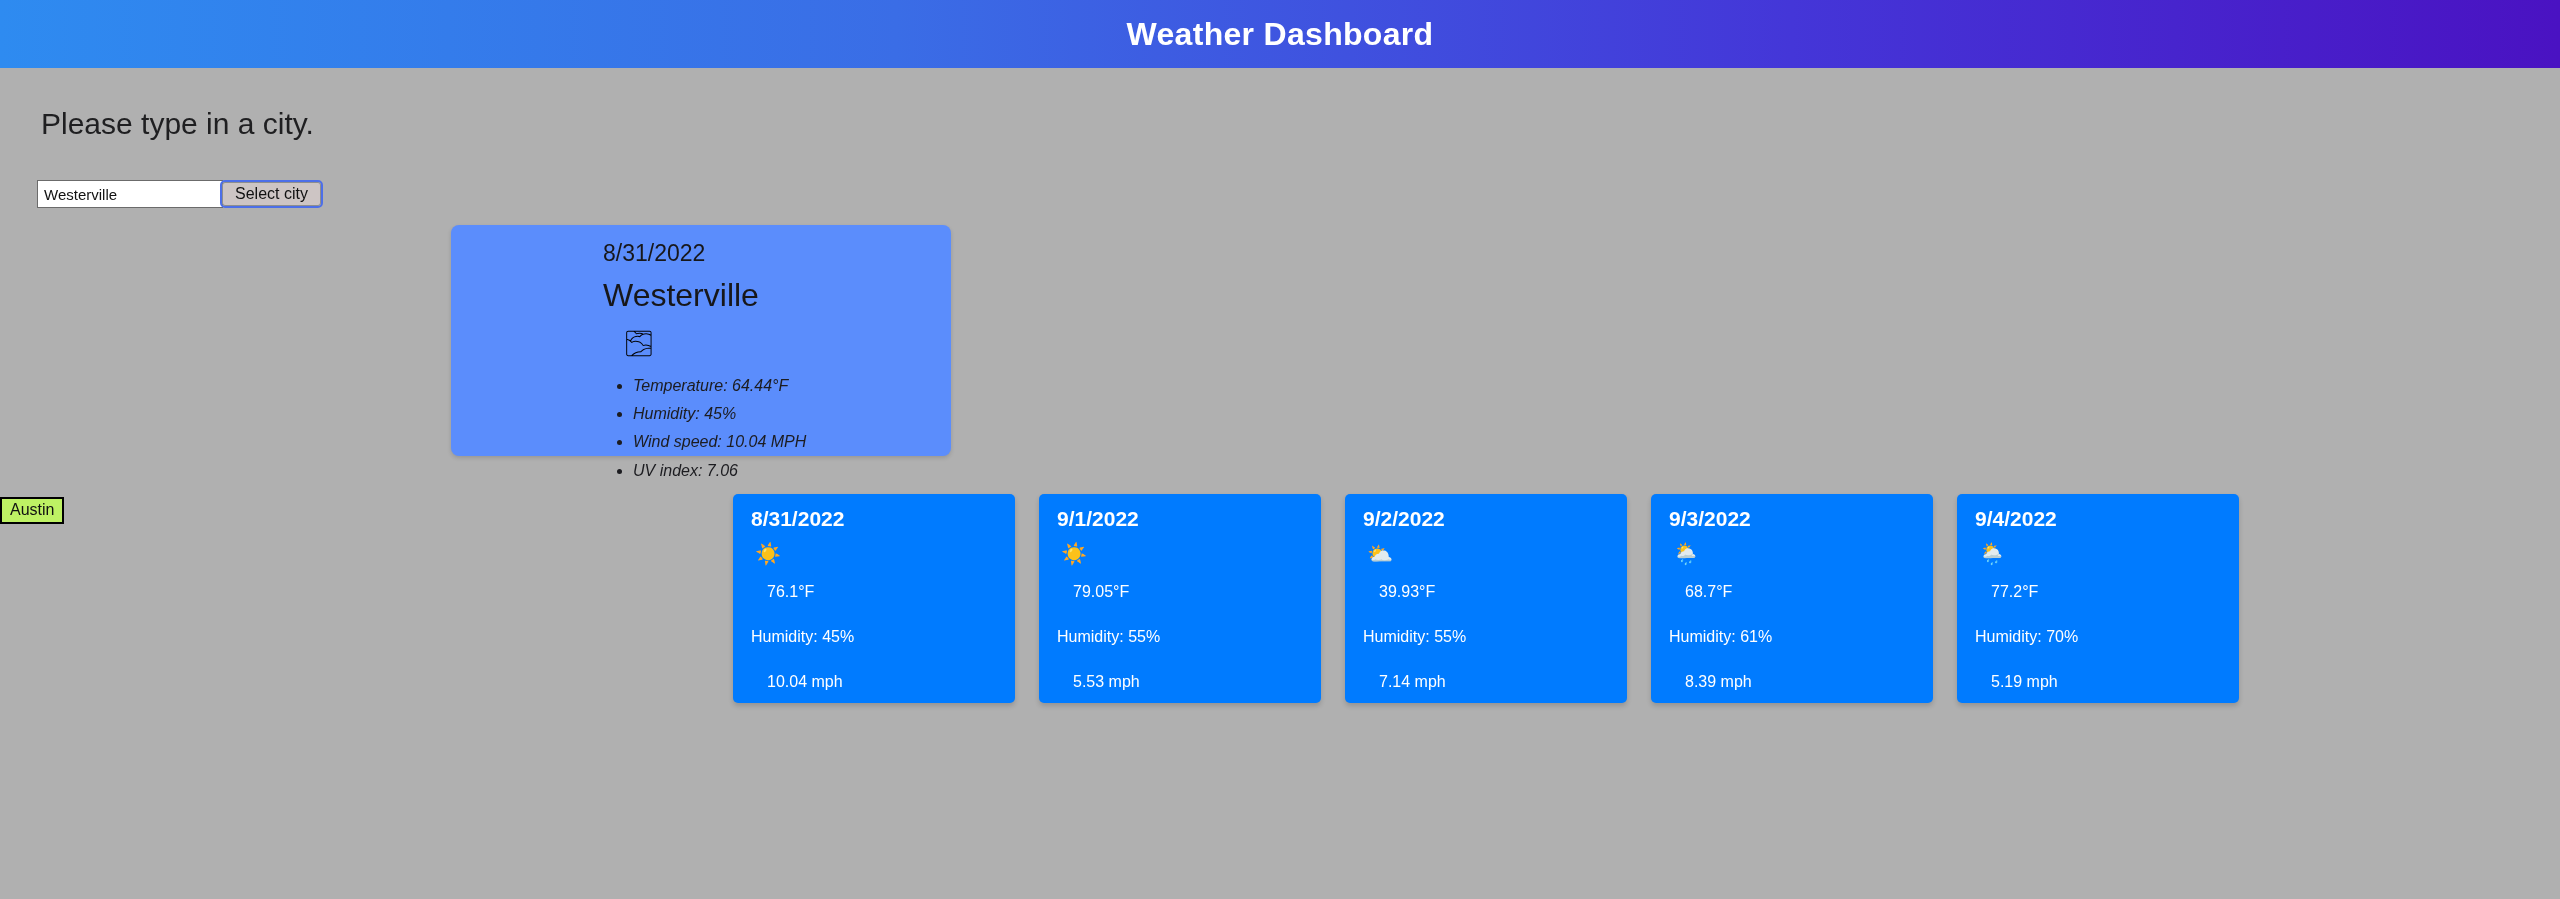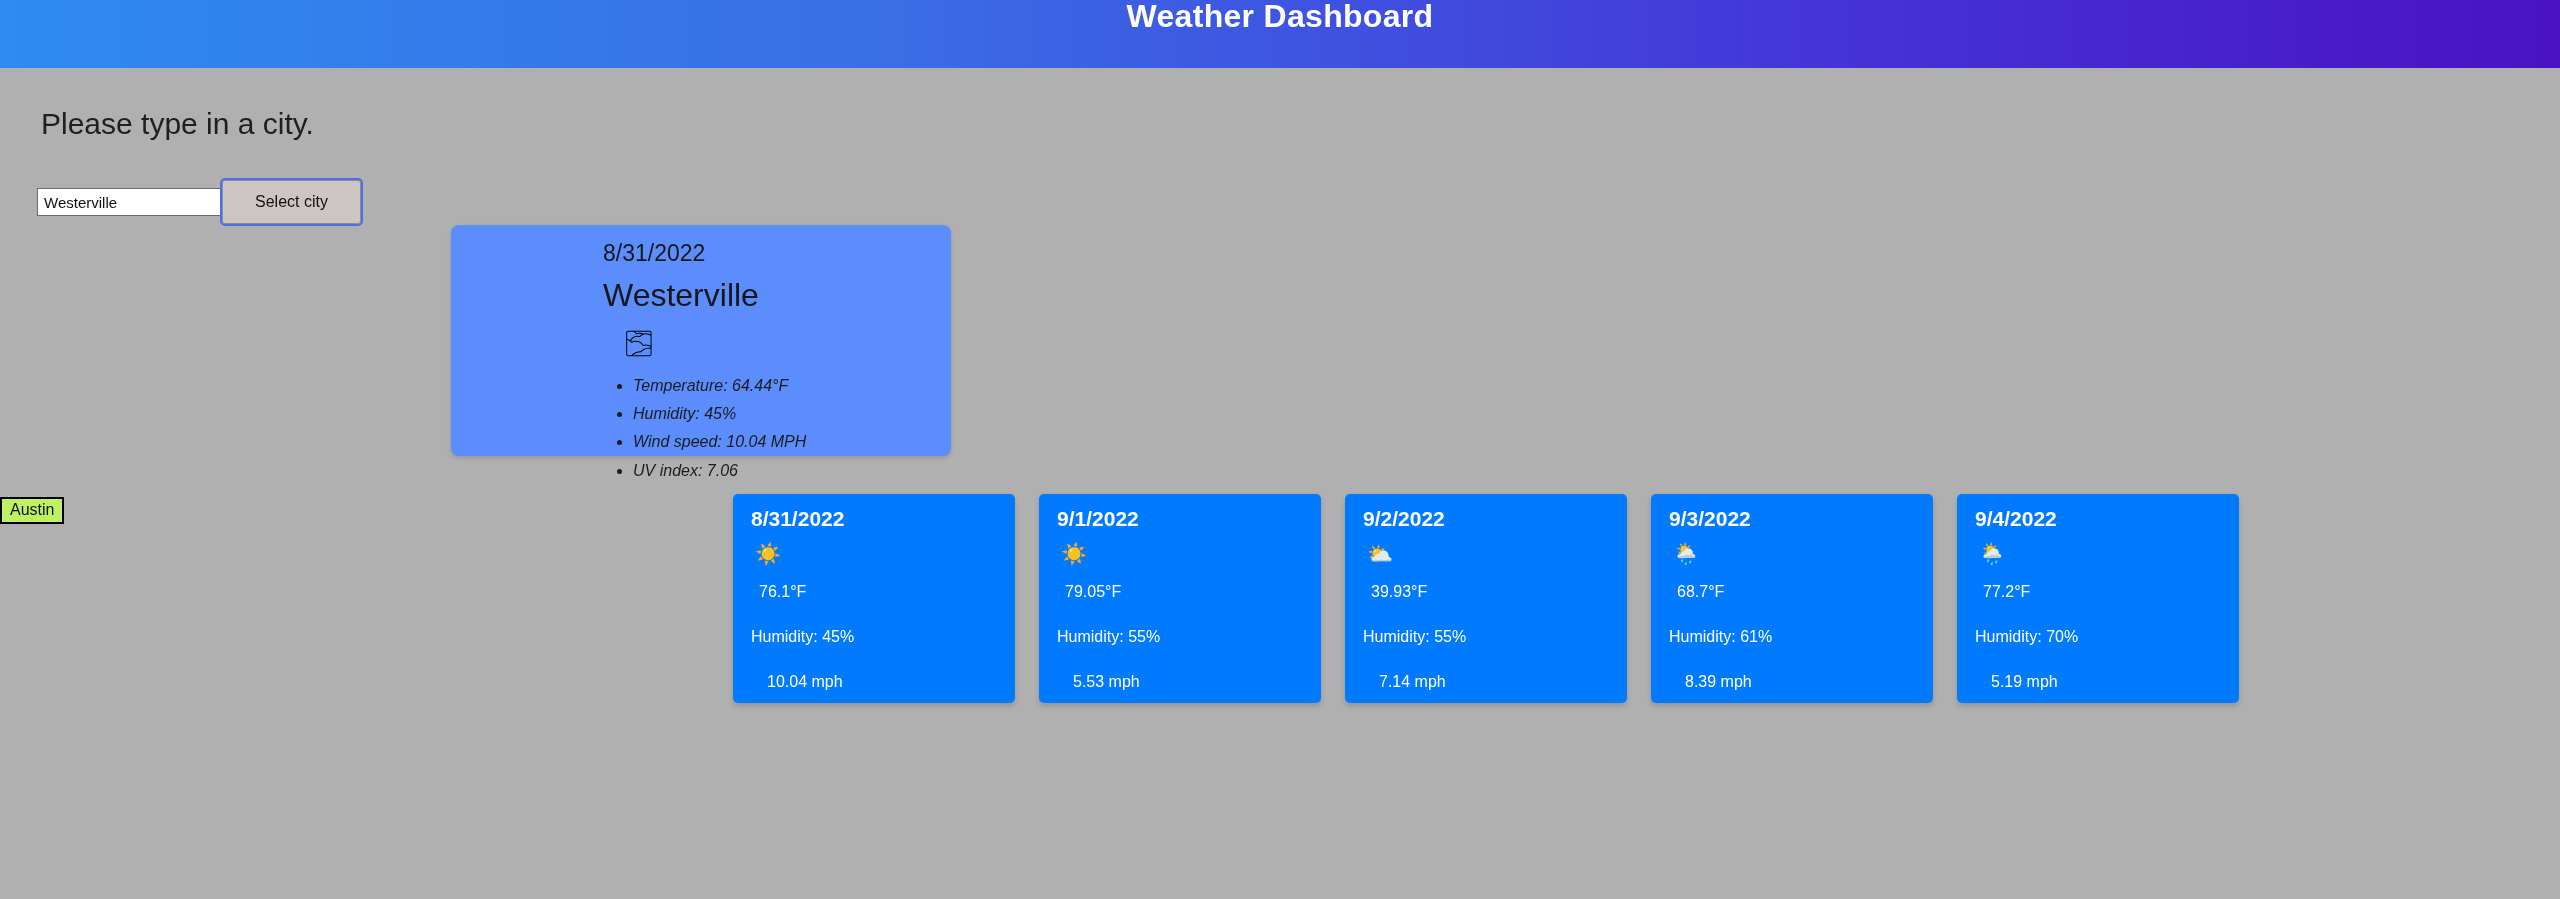--- a/index.html
+++ b/index.html
@@ -17,20 +17,21 @@
   }
 
   
   .app-header {
     position: absolute;
     top: 0; left: 0;
     width: 2560px;
     height: 68px;
     background: linear-gradient(90deg, #2e8bf0 0%, #3a6de6 35%, #4436d8 70%, #4a12c2 100%);
     display: flex;
+    align-items: center;
     justify-content: center;
     box-sizing: border-box;
   }
   .app-title {
     color: #ffffff;
     font-size: 32px;
     font-weight: bold;
     letter-spacing: 0.3px;
     line-height: 1;
     margin: 0;
@@ -64,23 +65,23 @@
     color: #111;
     font-family: "Liberation Sans", sans-serif;
     font-size: 15px;
     padding: 2px 6px;
     outline: none;
     border-radius: 0;
   }
   .select-city-btn {
     position: relative;
     margin-left: -1px;
-    height: 44px;
-    box-sizing: border-box;
-    padding: 0 32px;
+    height: 24px;
+    box-sizing: border-box;
+    padding: 0 12px;
     background: #cdc5c4;
     color: #111;
     font-family: "Liberation Sans", sans-serif;
     font-size: 16px;
     border: 1px solid #8e8e8e;
     border-radius: 3px;
     outline: 2px solid #4d6fe8;
     outline-offset: 0px;
     cursor: pointer;
   }
@@ -178,21 +179,21 @@
   }
   .forecast-icon {
     display: block;
     font-size: 21px;
     line-height: 1;
     margin: 12px 0 0 4px;
     height: 26px;
   }
   .forecast-temp {
     font-size: 16px;
-    margin: 13px 0 0 8px;
+    margin: 13px 0 0 16px;
     line-height: 1.3;
   }
   .forecast-humidity {
     font-size: 16px;
     margin: 24px 0 0 0;
     line-height: 1.3;
   }
   .forecast-wind {
     font-size: 16px;
     margin: 24px 0 0 16px;

